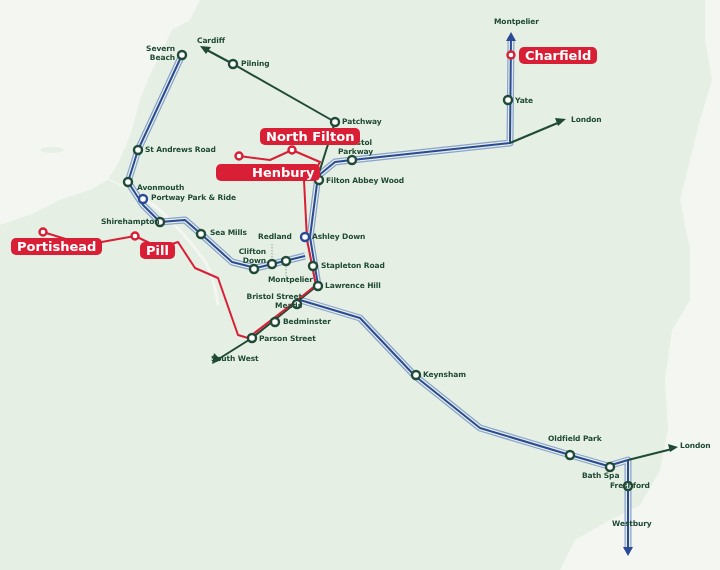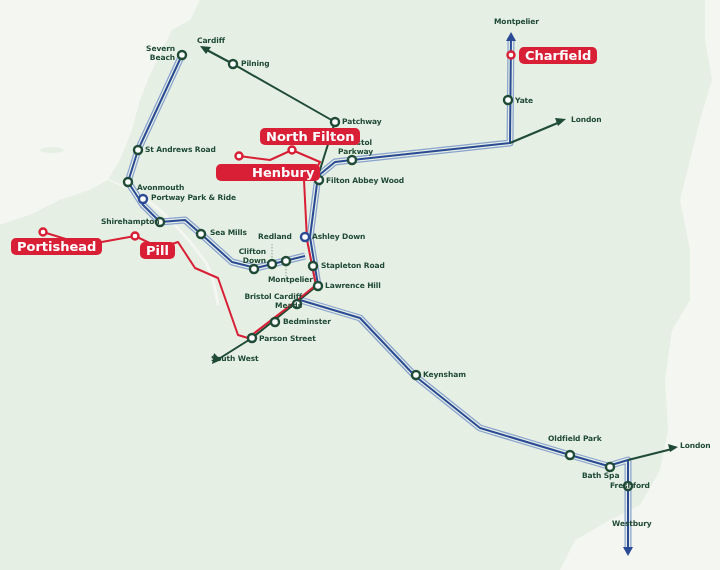--- a/index.html
+++ b/index.html
@@ -126,21 +126,21 @@
 <div class="lbl" style="left:258px;top:233px;">Redland</div>
 <div class="lbl" style="left:268px;top:276px;">Montpelier</div>
 <div class="lbl" style="left:241px;top:60px;">Pilning</div>
 <div class="lbl" style="left:342px;top:118px;">Patchway</div>
 <div class="lbl center" style="left:338px;top:139px;width:34px;white-space:pre;">Bristol
 Parkway</div>
 <div class="lbl" style="left:326px;top:177px;">Filton Abbey Wood</div>
 <div class="lbl" style="left:312px;top:233px;">Ashley Down</div>
 <div class="lbl" style="left:321px;top:262px;">Stapleton Road</div>
 <div class="lbl" style="left:325px;top:282px;">Lawrence Hill</div>
-<div class="lbl center" style="left:240px;top:293px;width:62px;white-space:pre;">Bristol Cardiff
+<div class="lbl center" style="left:240px;top:293px;width:62px;white-space:pre;">Bristol Street
 Meads</div>
 <div class="lbl" style="left:283px;top:318px;">Bedminster</div>
 <div class="lbl" style="left:259px;top:335px;">Parson Street</div>
 <div class="lbl" style="left:515px;top:97px;">Yate</div>
 <div class="lbl" style="left:423px;top:371px;">Keynsham</div>
 <div class="lbl" style="left:548px;top:435px;">Oldfield Park</div>
 <div class="lbl" style="left:582px;top:472px;">Bath Spa</div>
 <div class="lbl" style="left:610px;top:482px;">Freshford</div>
 
 <div class="badge" style="left:260px;top:128px;text-align:center;">North Filton</div>

